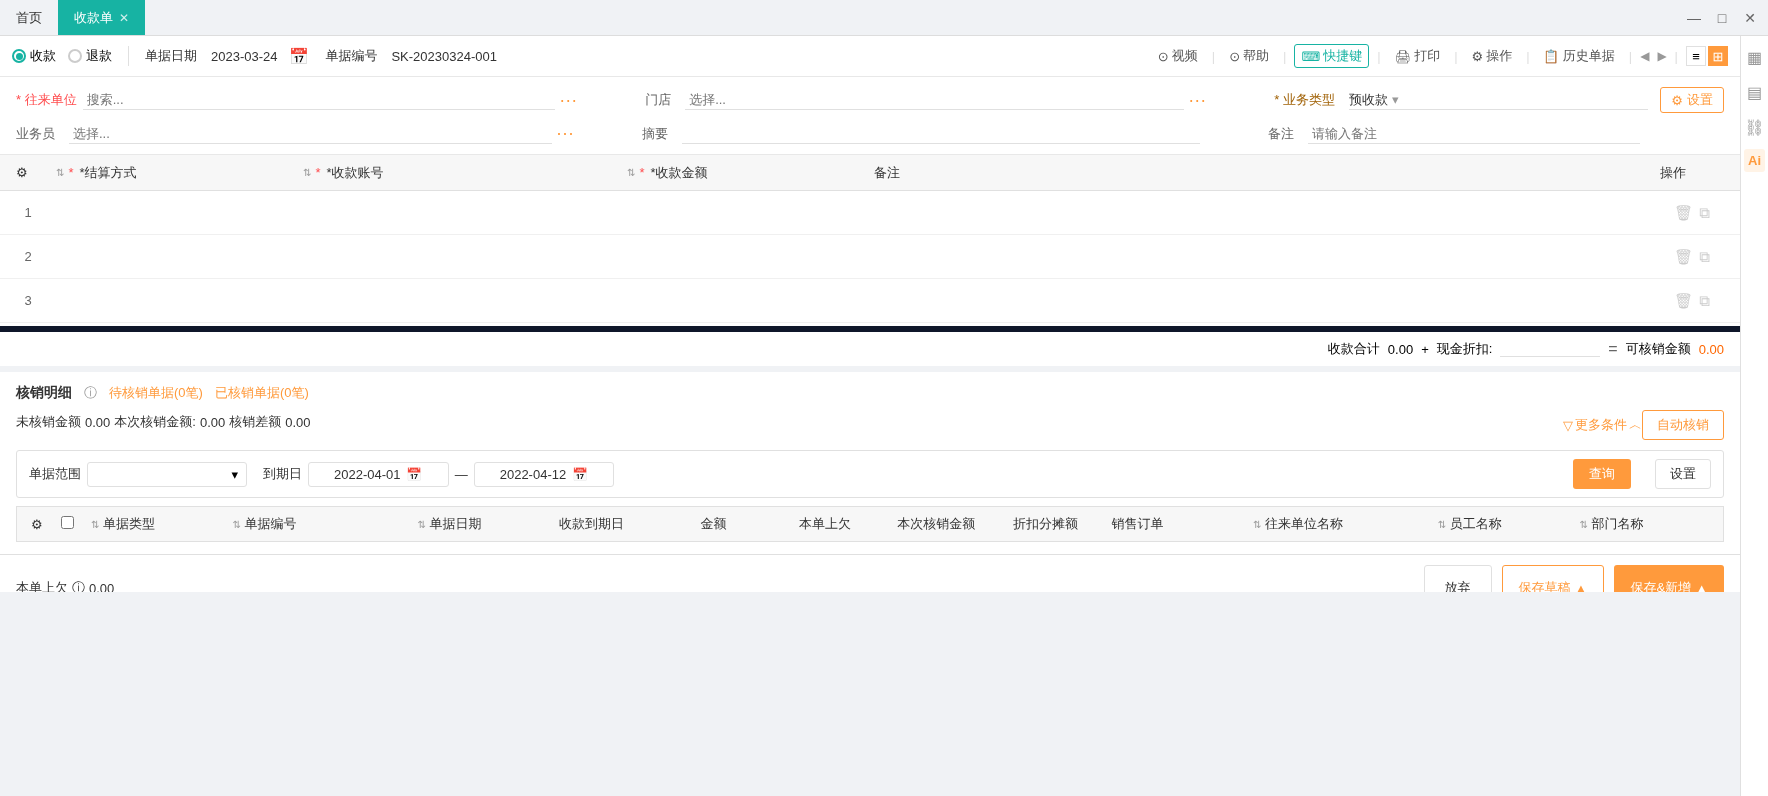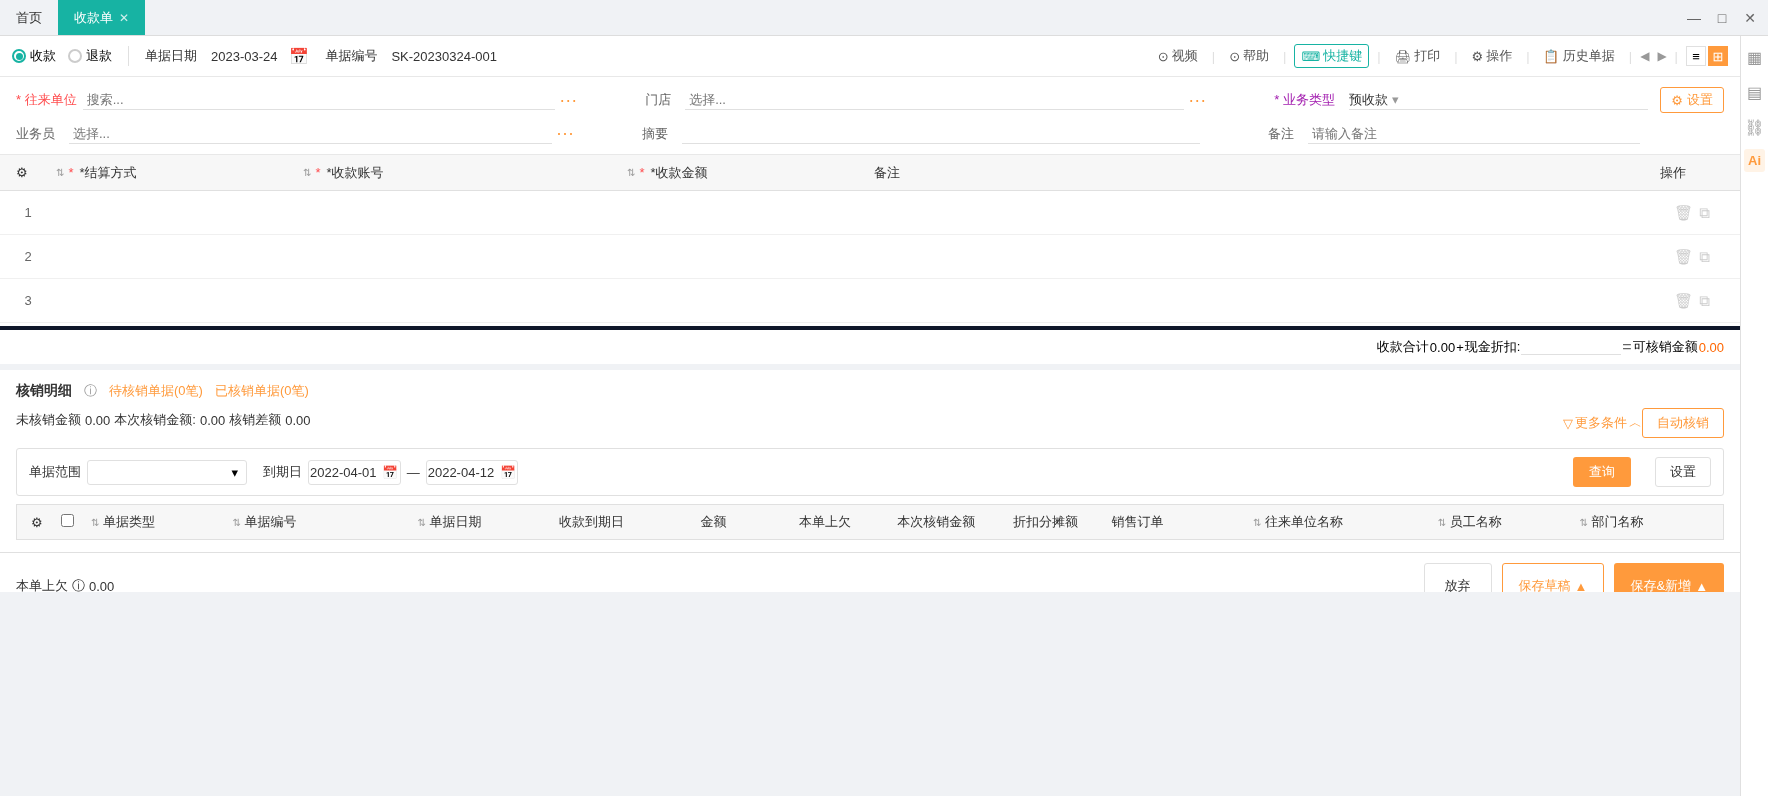--- a/index.html
+++ b/index.html
@@ -80,21 +80,21 @@
     }
     .row-num { width: 40px; text-align: center; color: #666; }
     .cell { padding: 0 8px; }
     .cell-input { border: none; outline: none; width: 100%; background: transparent; font-size: 13px; }
     .row-actions { width: 80px; display: flex; gap: 6px; justify-content: center; align-items: center; }
     .action-icon { color: #ccc; cursor: pointer; font-size: 15px; }
 
     
     .summary-bar {
       display: flex; align-items: center; justify-content: flex-end; padding: 8px 16px;
-      border-top: 4px solid #0f172a; gap: 1px; background: #fff; flex-shrink: 0;
+      border-top: 6px solid #0f172a; gap: 8px; background: #fff; flex-shrink: 0;
     }
     .summary-orange { color: #ff6600; font-weight: 500; }
     .summary-input { border: none; border-bottom: 1px solid #e0e0e0; width: 100px; outline: none; text-align: right; }
     .summary-eq { color: #666; font-size: 16px; }
 
     
     .reconcile-section {
       background: #fff; border-top: 6px solid #f0f2f5; padding: 12px 16px;
       flex-shrink: 0;
     }
@@ -116,21 +116,21 @@
       display: flex; align-items: center; gap: 16px; padding: 8px 0;
       border: 1px solid #e0e0e0; border-radius: 3px; padding: 8px 12px; margin-bottom: 8px;
     }
     .filter-field { display: flex; align-items: center; gap: 6px; }
     .filter-label { color: #333; white-space: nowrap; }
     .filter-select {
       border: 1px solid #e0e0e0; border-radius: 3px; padding: 4px 8px; min-width: 160px;
       display: flex; align-items: center; justify-content: space-between; cursor: pointer; background: #fff;
     }
     .filter-date { display: flex; align-items: center; gap: 6px; }
-    .date-input { border: 1px solid #e0e0e0; border-radius: 3px; padding: 4px 1px; color: #333; background: #fff; cursor: pointer; display: flex; align-items: center; gap: 6px; }
+    .date-input { border: 1px solid #e0e0e0; border-radius: 3px; padding: 4px 25px; color: #333; background: #fff; cursor: pointer; display: flex; align-items: center; gap: 6px; }
     .date-sep { color: #333; }
     .filter-right { margin-left: auto; display: flex; gap: 24px; }
     .query-btn { background: #ff9a3c; color: #fff; border: none; padding: 5px 16px; border-radius: 3px; cursor: pointer; }
     .settings-btn2 { background: #fff; border: 1px solid #e0e0e0; color: #333; padding: 5px 14px; border-radius: 3px; cursor: pointer; }
 
     
     .reconcile-table-header {
       display: flex; align-items: center; background: #f7f7f7; border: 1px solid #e0e0e0;
       height: 36px; padding: 0 8px; font-weight: 500; color: #333;
     }
@@ -275,21 +275,21 @@
           <span class="more-btn">···</span>
         </div>
         <div style="width:60px;"></div>
         <div class="form-field" style="flex:3;">
           <span class="form-field-label" style="color:#666;">门店</span>
           <input class="form-field-input" type="text" style="margin-left: 8px;" placeholder="选择...">
           <span class="more-btn">···</span>
         </div>
         <div style="width:60px;"></div>
         <div class="form-field" style="flex:2;">
-          <span class="form-field-label" style="color:#a21caf;">* 业务类型</span>
+          <span class="form-field-label" style="color:#a16207;">* 业务类型</span>
           <div class="dropdown-select" style="margin-left:8px;">
             <span style="color:#333;">预收款</span>
             <span class="dropdown-arrow">▾</span>
           </div>
         </div>
         <div class="settings-btn">
           <span>⚙</span>
           <span>设置</span>
         </div>
       </div>

